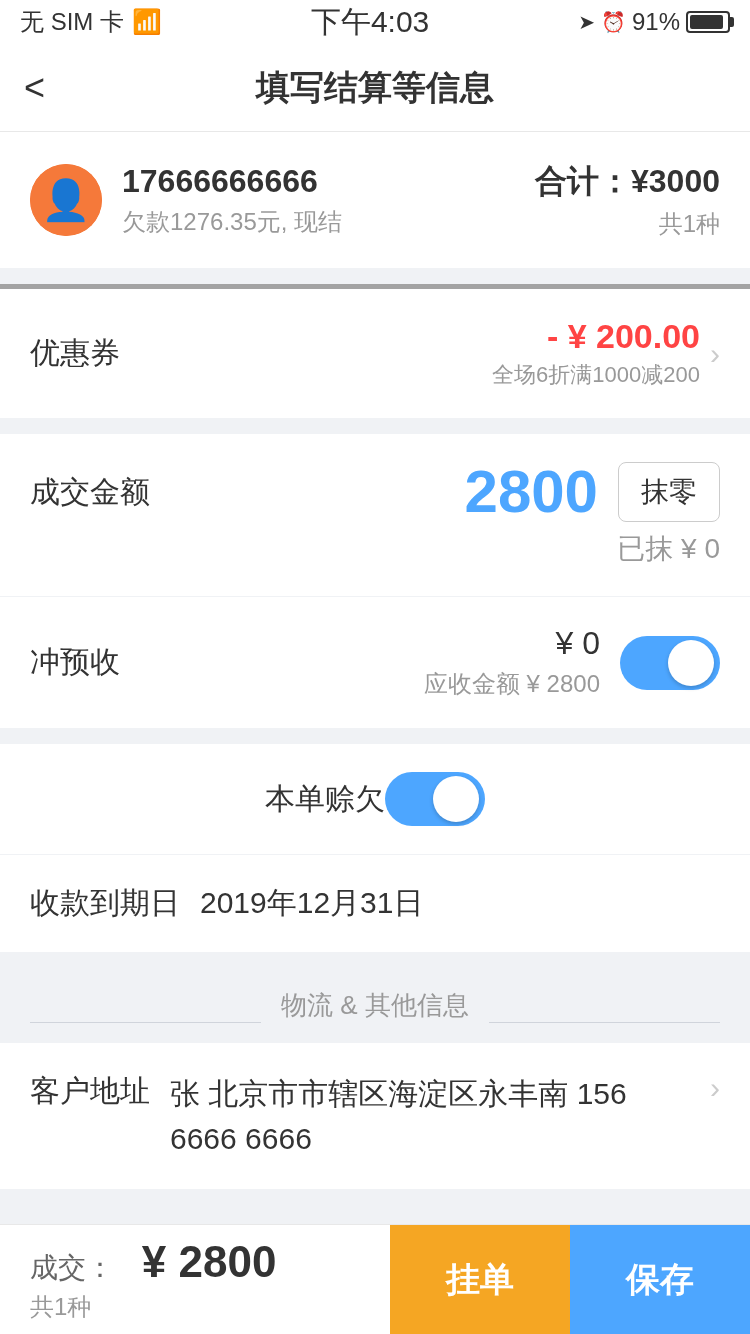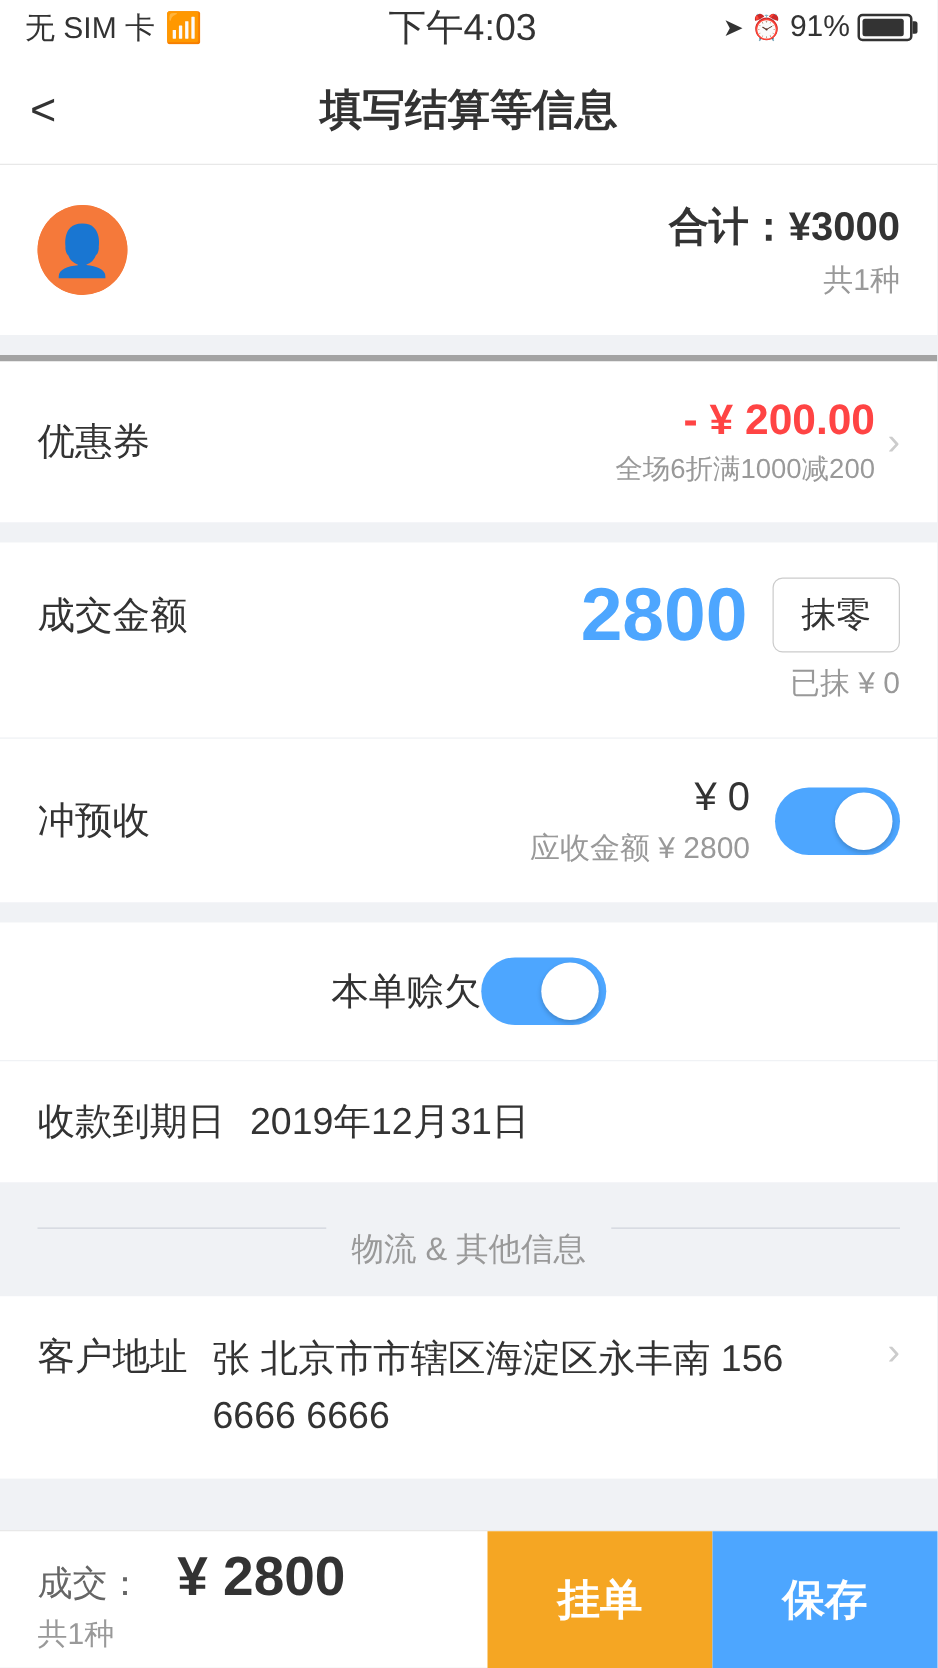--- a/index.html
+++ b/index.html
@@ -133,21 +133,21 @@
     .deal-amount { font-size: 60px; font-weight: 700; color: #4da6ff; line-height: 1; }
     .round-btn {
       border: 1px solid #ccc;
       border-radius: 8px;
       padding: 10px 22px;
       font-size: 28px;
       color: #333;
       background: #fff;
       cursor: pointer;
     }
-    .deal-sub { font-size: 24px; color: #999; margin-top: 8px; text-align: right; }
+    .deal-sub { font-size: 28px; color: #999; margin-top: 8px; text-align: right; }
 
     
     .precollect-section {
       background: #fff;
       padding: 28px 30px;
       border-top: 1px solid #f0f2f5;
     }
     .precollect-row {
       display: flex;
       align-items: center;
@@ -202,21 +202,21 @@
       gap: 20px;
     }
     .duedate-label { font-size: 30px; color: #333; }
     .duedate-value { font-size: 30px; color: #333; }
 
     
     .logistics-divider {
       background: #f0f2f5;
       padding: 20px 30px;
       display: flex;
-      align-items: flex-start;
+      align-items: flex-end;
       gap: 20px;
     }
     .divider-line { flex: 1; height: 1px; background: #d0d4db; }
     .divider-text { font-size: 26px; color: #999; white-space: nowrap; }
 
     
     .address-section {
       background: #fff;
       padding: 28px 30px;
       display: flex;
@@ -290,20 +290,24 @@
 
 <div class="content">
 
   <div class="card">
     <div class="customer-info">
       <div class="customer-left">
         <div class="avatar">
           <div class="avatar-inner">
             <span class="avatar-icon">👤</span>
           </div>
+        </div>
+        <div>
+          <div class="customer-name">17666666666</div>
+          <div class="customer-sub">欠款1276.35元, 现结</div>
         </div>
       </div>
       <div class="customer-right">
         <div class="total-amount">
           <span>合计：</span><span>¥3000</span>
         </div>
         <div class="total-sub">共1种</div>
       </div>
     </div>
   </div>

